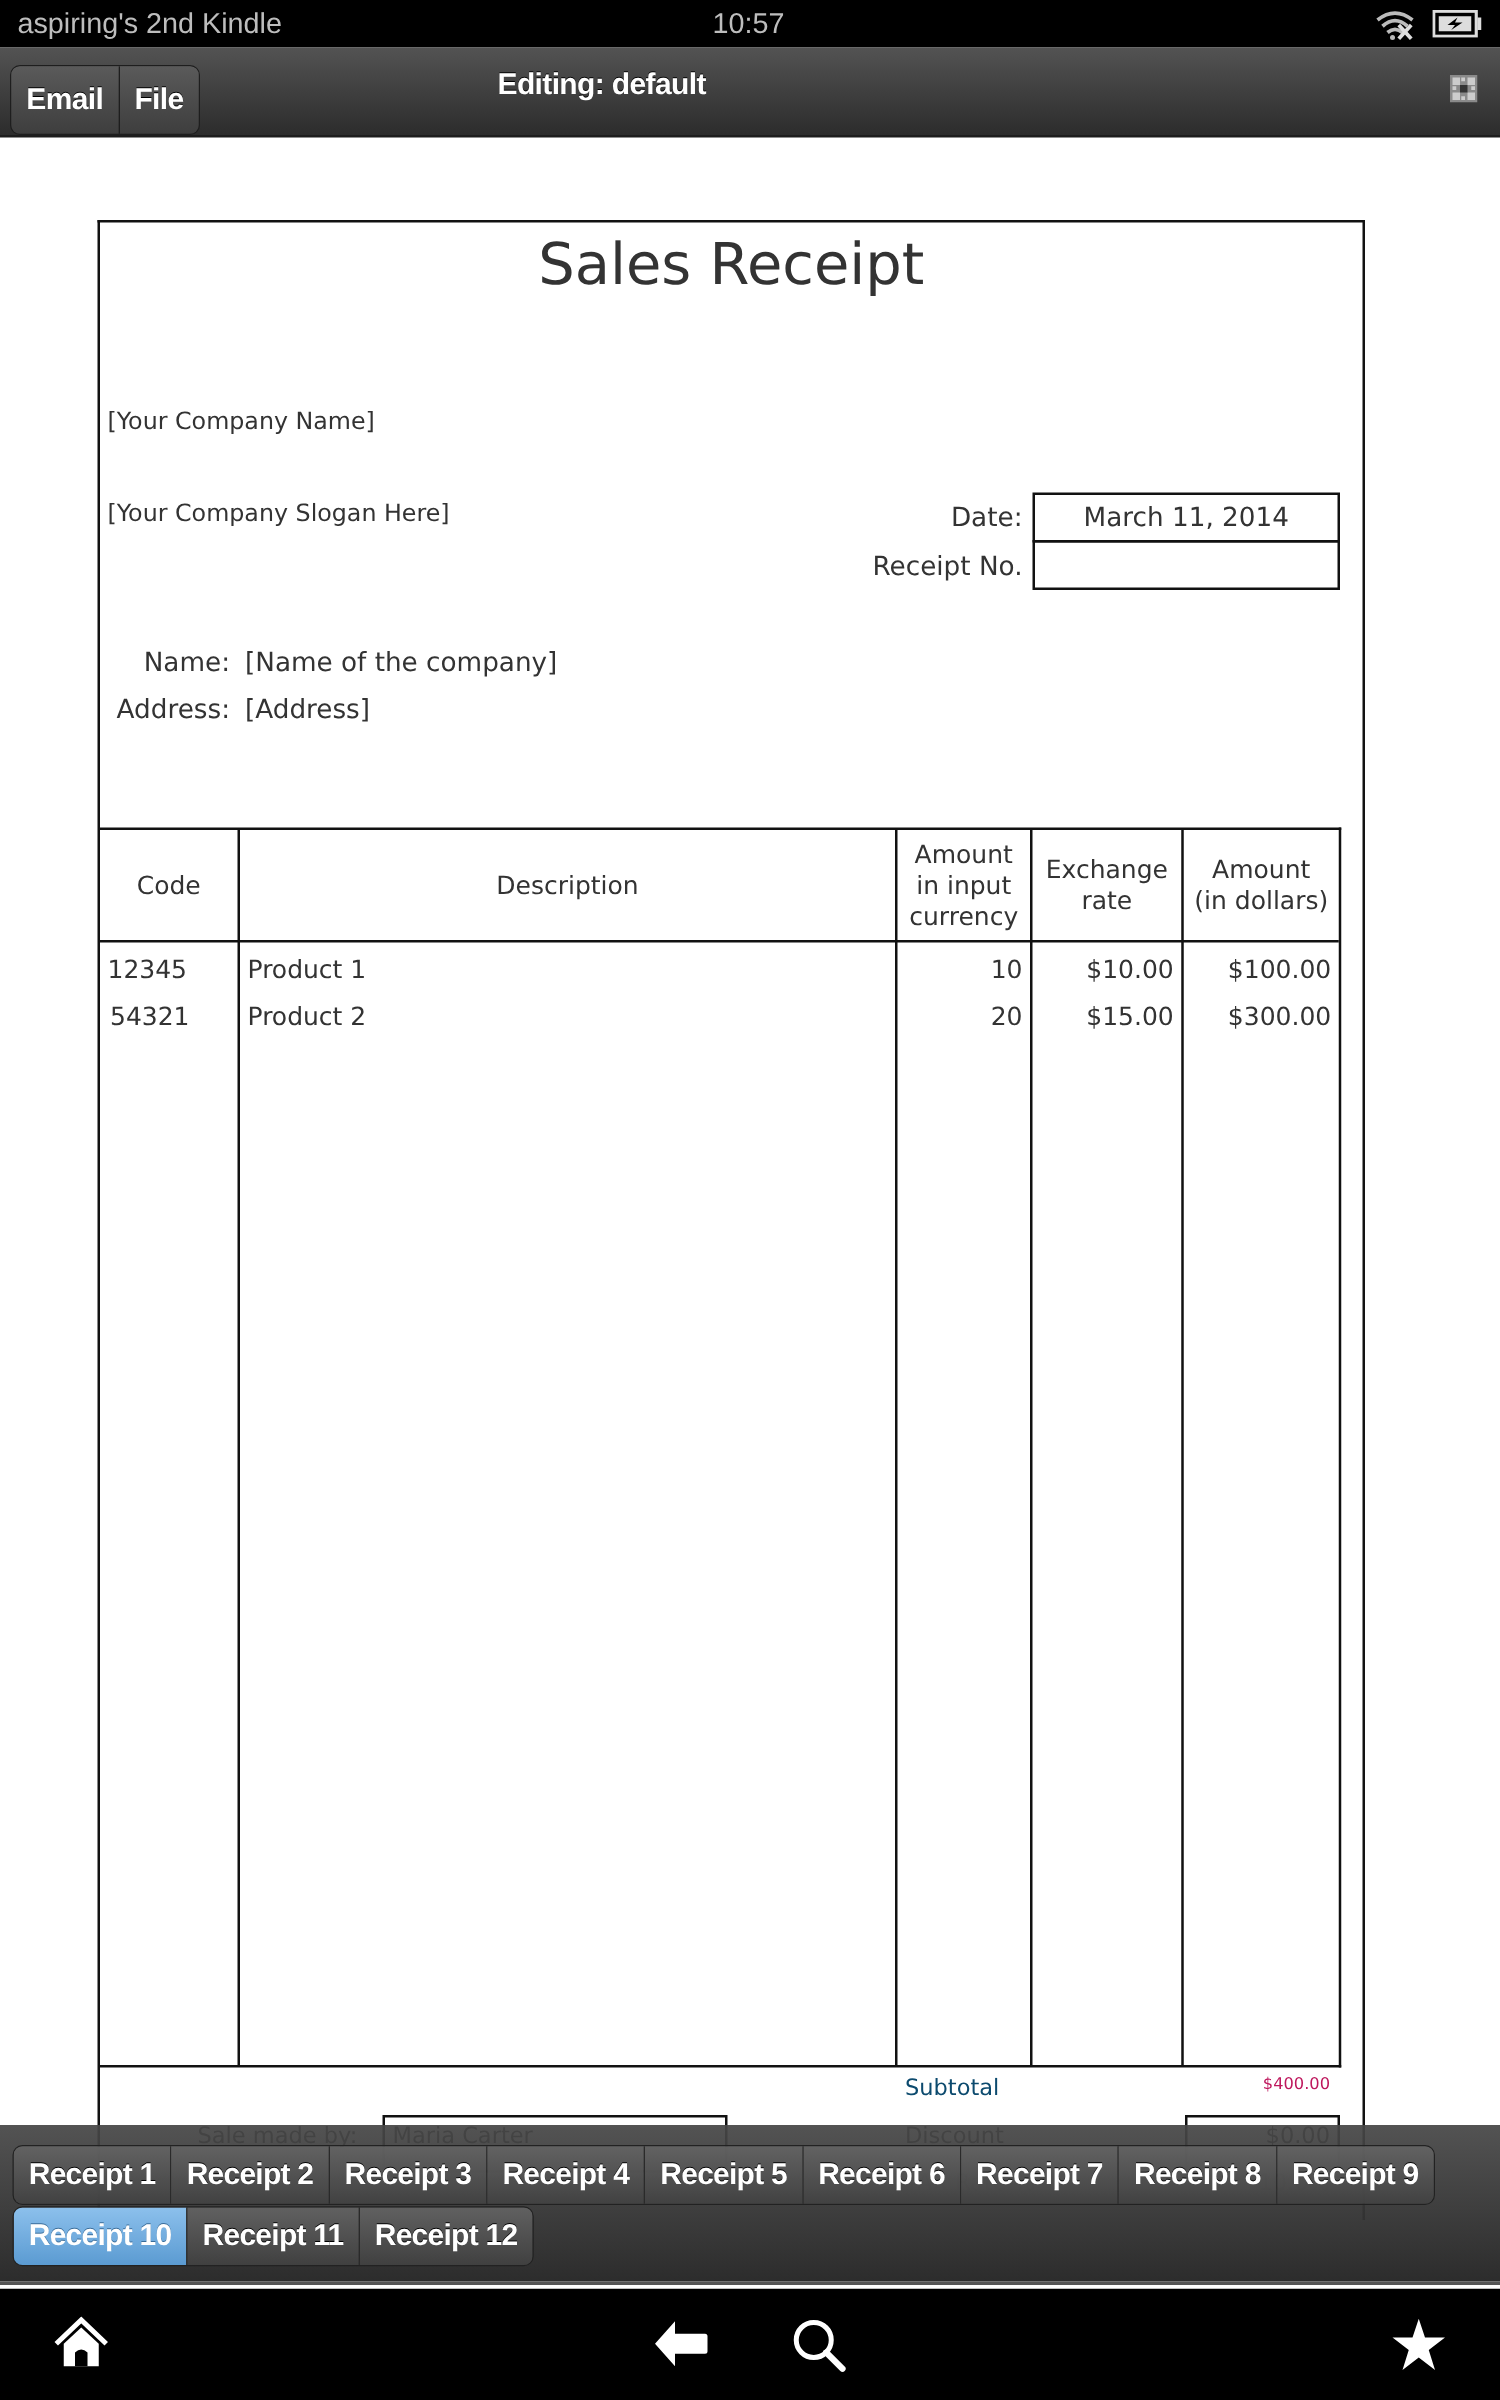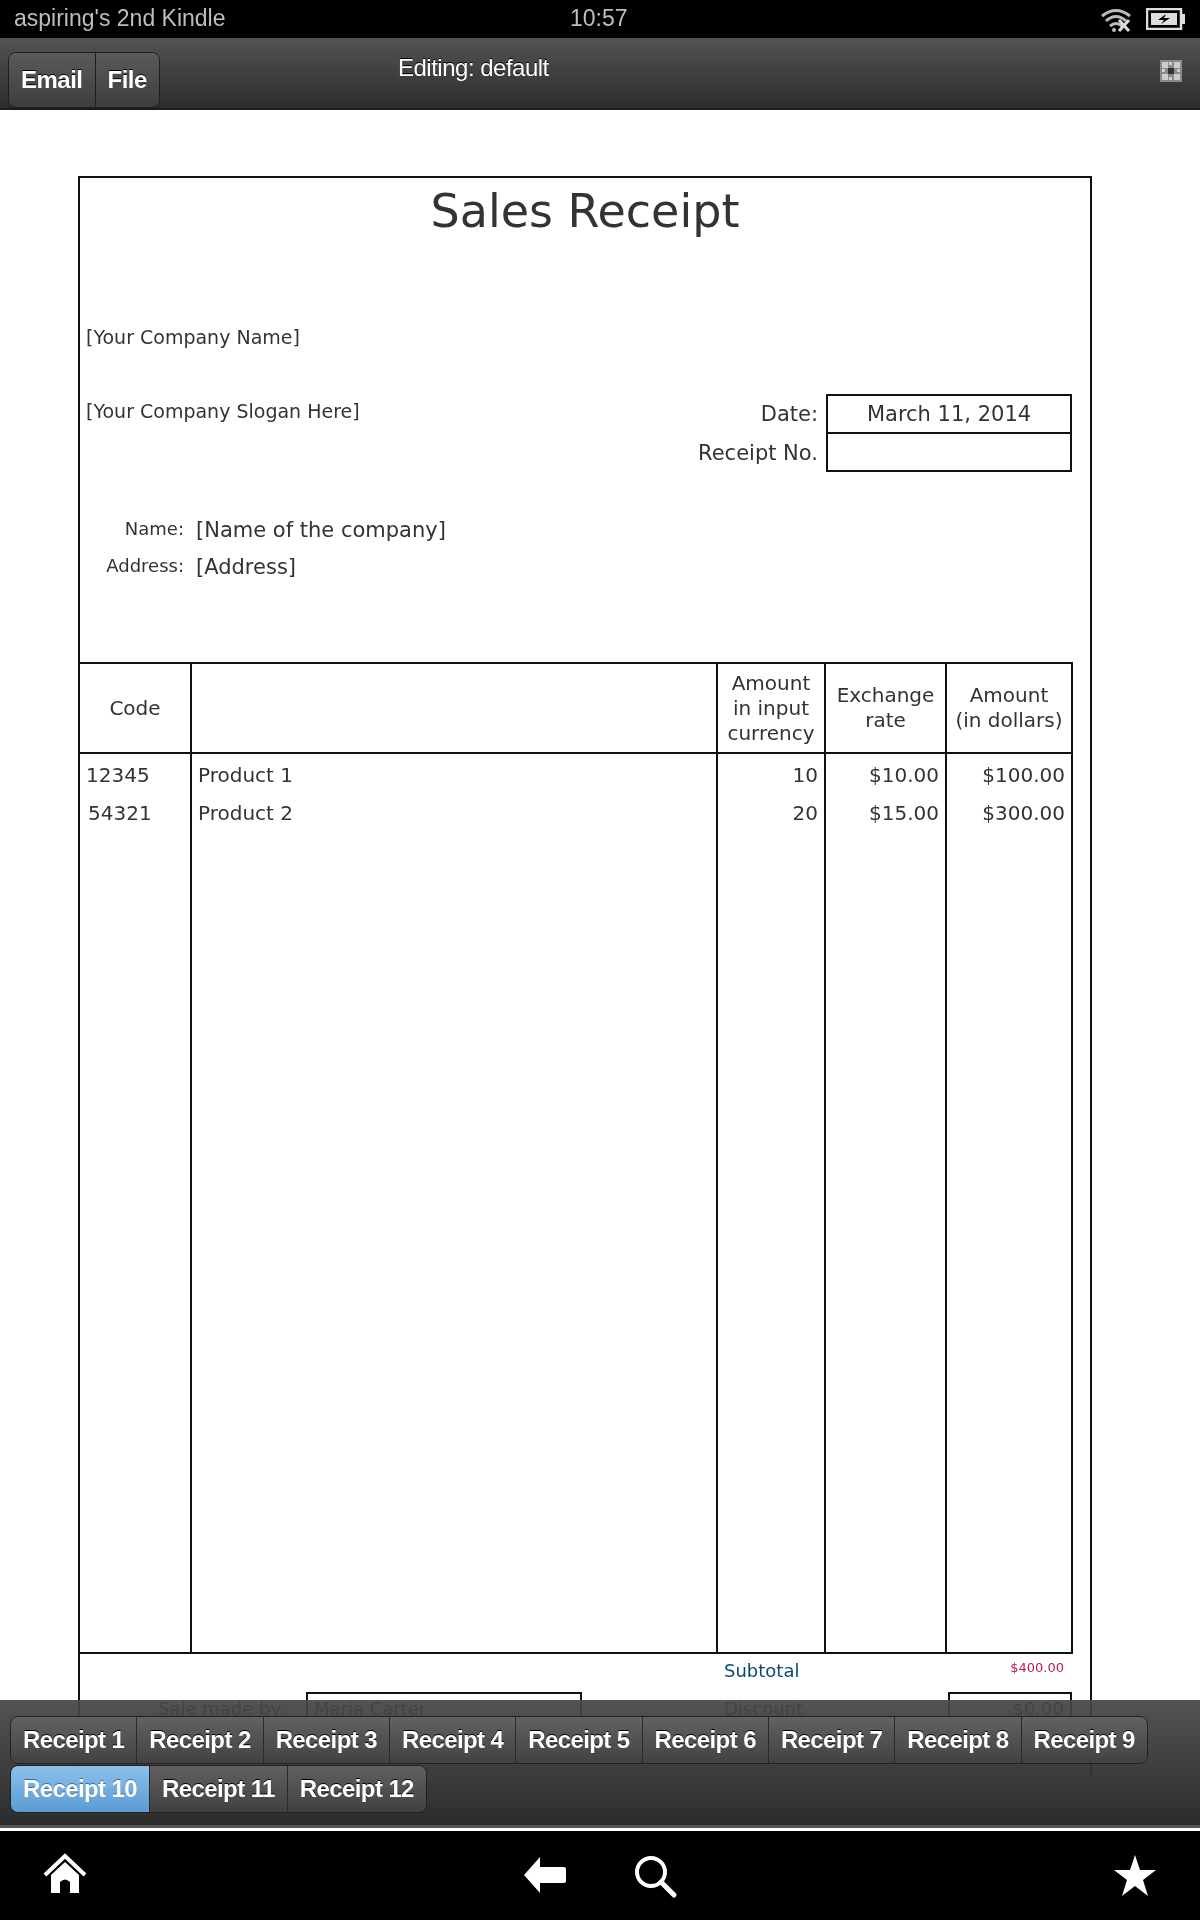--- a/index.html
+++ b/index.html
@@ -16,40 +16,40 @@
   
   .toolbar { position: absolute; left: 0; top: 38px; width: 1200px; height: 72px;
     background: linear-gradient(#535353, #2c2c2c); border-bottom: 2px solid #1d1d1d; }
   .btn-group { position: absolute; left: 8px; top: 14px; height: 56px; display: flex;
     border: 1px solid #1e1e1e; border-radius: 8px; overflow: hidden; box-shadow: 0 1px 0 rgba(255,255,255,0.12) inset; }
   .btn-group .tb-btn { height: 100%; padding: 0 12px; display: flex; align-items: center;
     background: linear-gradient(#5a5a5a, #3e3e3e); color: #fff; font-family: "Liberation Sans", sans-serif;
     font-weight: bold; font-size: 24px; letter-spacing: -0.5px; text-shadow: 0 -1px 0 #000; }
   .btn-group .tb-btn + .tb-btn { border-left: 1px solid #1e1e1e; }
   .toolbar .title { position: absolute; left: 398px; top: 16px; color: #fff; font-family: "Liberation Sans", sans-serif;
-    font-weight: normal; font-size: 24px; letter-spacing: -0.5px; text-shadow: 0 -1px 0 #000; }
+    font-weight: bold; font-size: 24px; letter-spacing: -0.5px; text-shadow: 0 -1px 0 #000; }
   .toolbar .qr { position: absolute; left: 1160px; top: 60px; width: 22px; height: 22px; }
 
   
   .sheet { position: absolute; left: 78px; top: 176px; width: 1014px; height: 1600px;
     border: 2px solid #111; border-bottom: none; background: #fff; color: #333;
     font-family: "DejaVu Sans", sans-serif; padding-left: 32px; }
   .doc-title { position: absolute; left: 0; width: 100%; top: 6px; text-align: center; font-size: 46px; color: #333; }
   .company-name { position: absolute; left: 6px; top: 148px; font-size: 19px; }
   .company-slogan { position: absolute; left: 6px; top: 222px; font-size: 19px; }
 
   .meta-label { position: absolute; right: 272px; font-size: 21px; text-align: right; }
   .meta-box { position: absolute; left: 746px; width: 246px; height: 40px; border: 2px solid #111;
     text-align: center; font-size: 21px; line-height: 36px; }
   .meta-date-label { top: 224px; }
   .meta-date-box { top: 216px; }
   .meta-rcpt-label { top: 263px; }
   .meta-rcpt-box { top: 254px; }
 
-  .cust-label { position: absolute; right: 906px; font-size: 18px; text-align: right; }
+  .cust-label { position: absolute; right: 906px; font-size: 21px; text-align: right; }
   .cust-value { position: absolute; left: 116px; font-size: 21px; }
   .cust-name-label, .cust-name-value { top: 340px; }
   .cust-addr-label, .cust-addr-value { top: 377px; }
   .grid { position: absolute; left: 0; top: 484px; width: 993px; height: 992px; border: 2px solid #111; border-left: none; }
   .grid .hdr-line { position: absolute; left: 0; top: 88px; width: 100%; height: 2px; background: #111; }
   .grid .vline { position: absolute; top: 0; bottom: 0; width: 2px; background: #111; }
   .col-head { position: absolute; top: 0; height: 88px; display: flex; align-items: center; justify-content: center;
     text-align: center; font-size: 20px; line-height: 25px; color: #333; }
   .cell { position: absolute; font-size: 20px; color: #333; height: 38px; line-height: 38px; }
   .cell.num { text-align: right; }
@@ -140,20 +140,23 @@
   <div class="grid">
     <div class="hdr-line"></div>
     <div class="vline" style="left:110px"></div>
     <div class="vline" style="left:636px"></div>
     <div class="vline" style="left:744px"></div>
     <div class="vline" style="left:865px"></div>
 
     <div class="col-head" style="left:0;width:110px">
       <span>Code</span>
     </div>
+    <div class="col-head" style="left:112px;width:524px">
+      <span>Description</span>
+    </div>
     <div class="col-head" style="left:638px;width:106px">
       <span>
         <span>Amount</span><br>
         <span>in input</span><br>
         <span>currency</span>
       </span>
     </div>
     <div class="col-head" style="left:746px;width:119px">
       <span>
         <span>Exchange</span><br>

